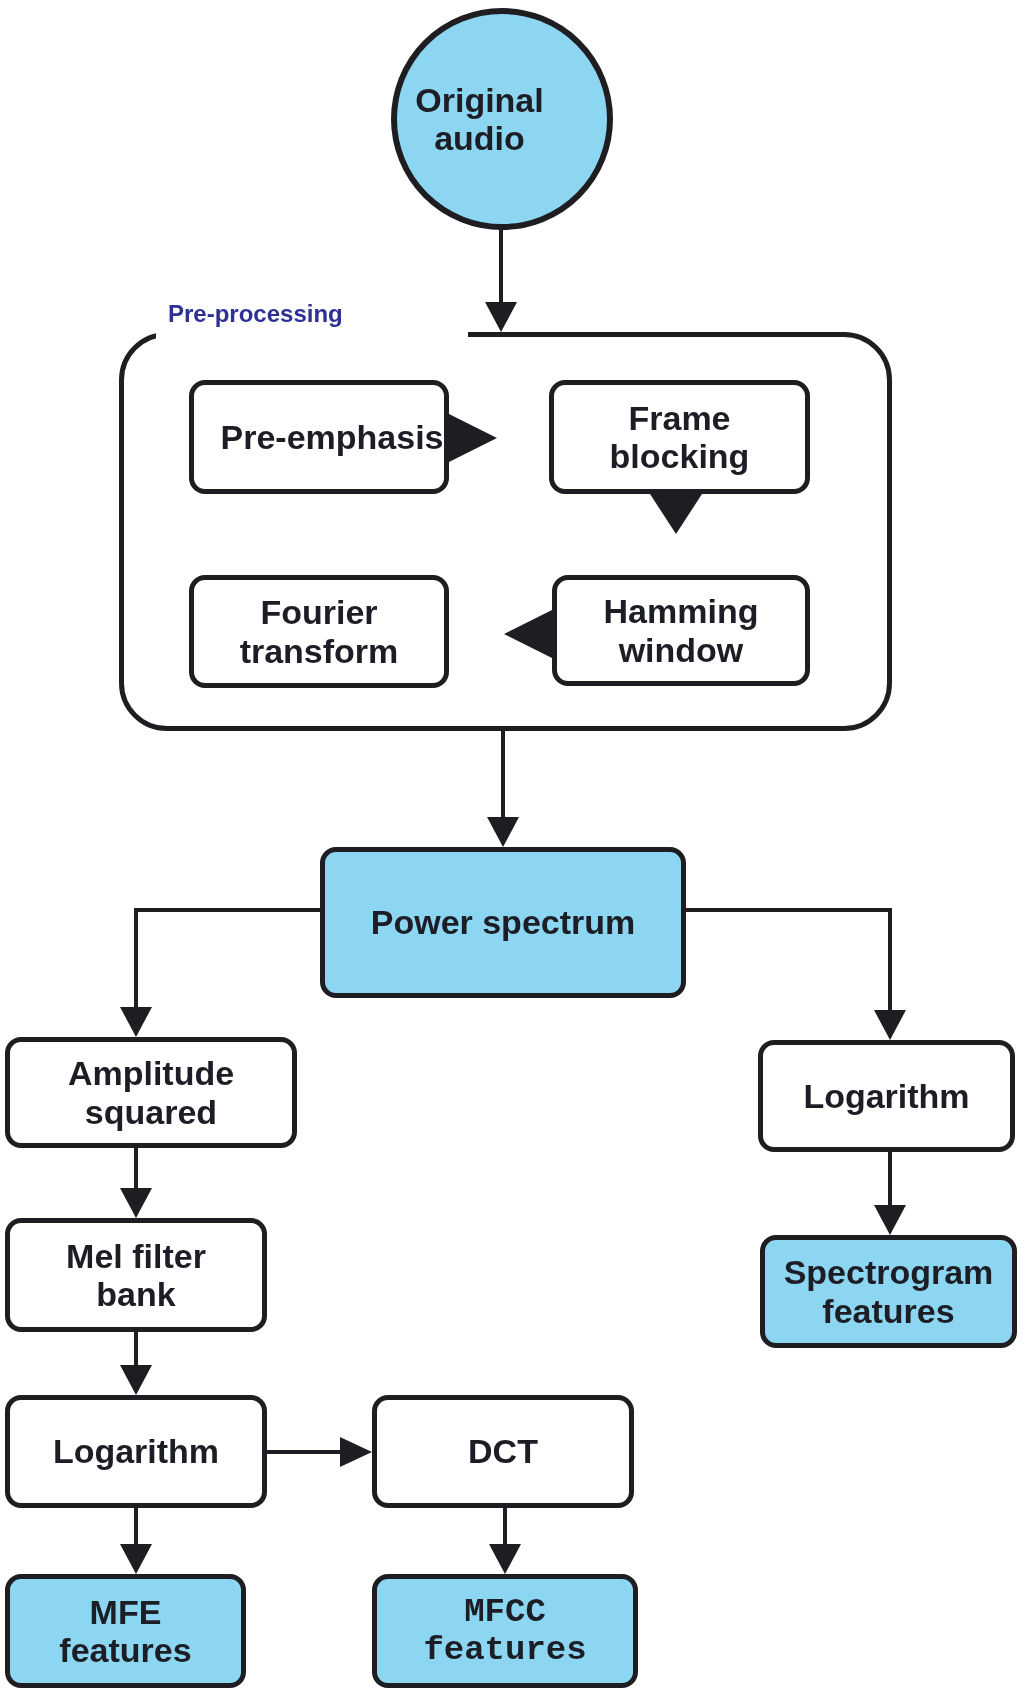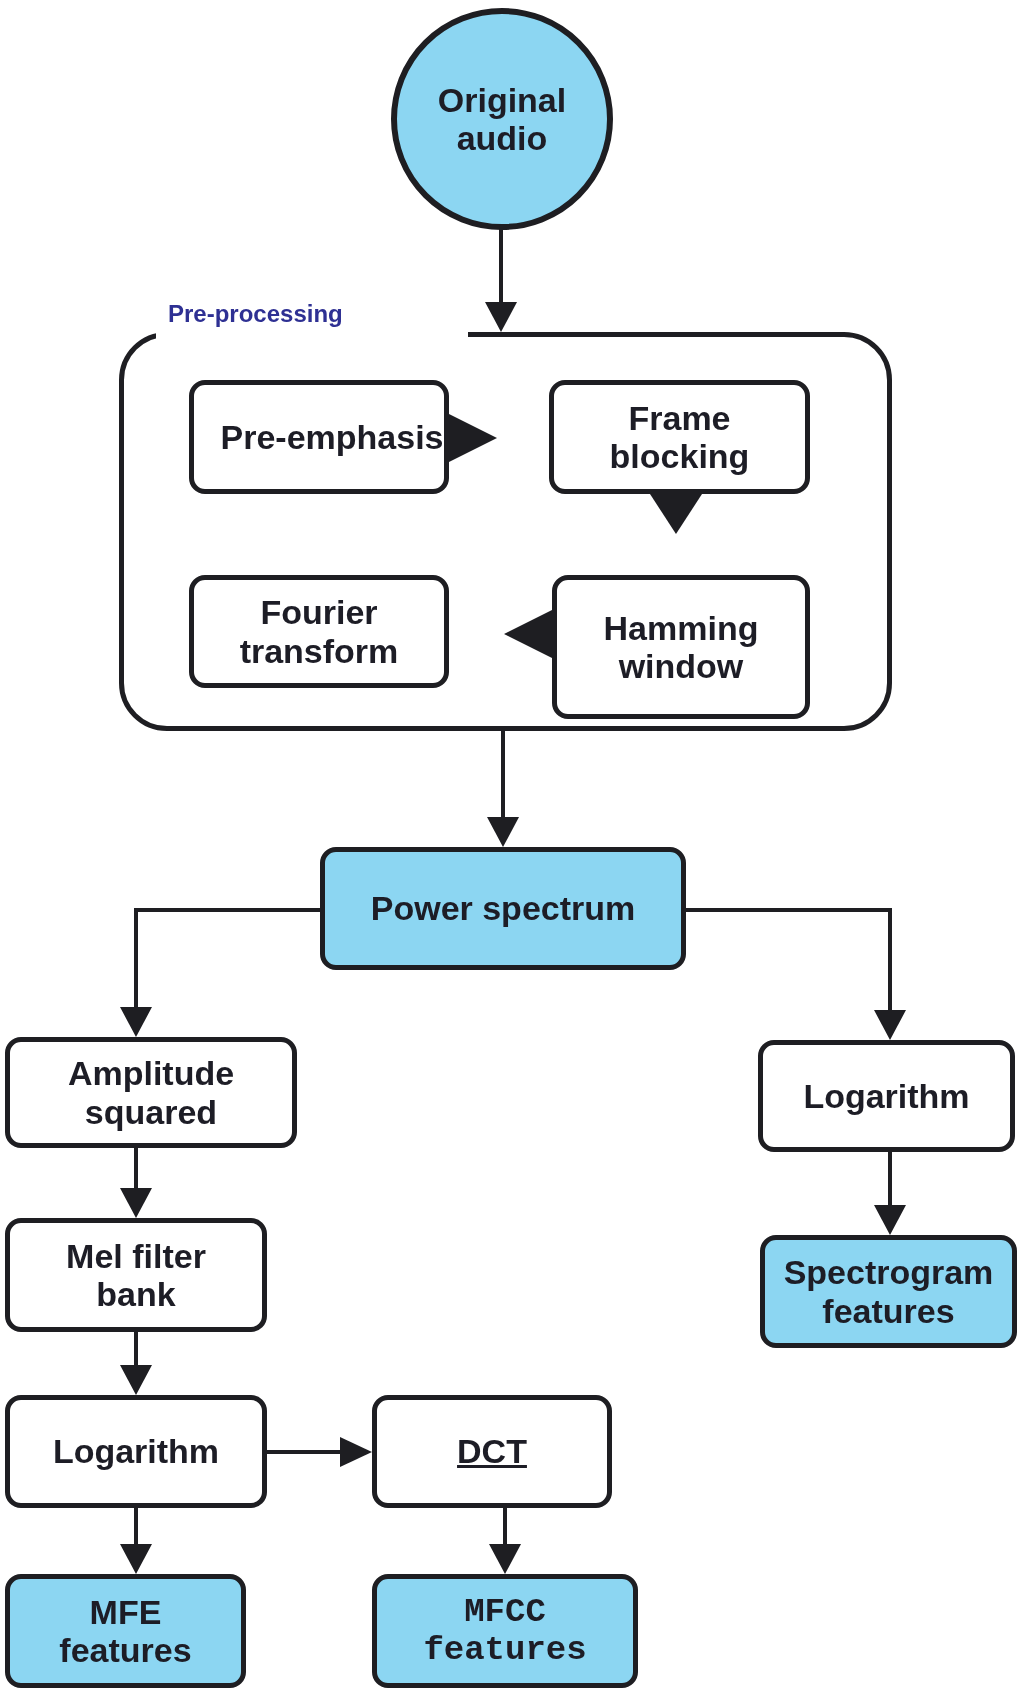--- a/index.html
+++ b/index.html
@@ -15,21 +15,21 @@
     display:flex;align-items:center;justify-content:center;text-align:center;
     font-weight:bold;font-size:34px;line-height:1.12;
   }
   .node.blue{background:#8cd6f2;}
   .node .tw{display:inline-block;} .tw-165{max-width:165px;} .tw-175{max-width:175px;font-family:Liberation Mono, monospace;}
   .tw-185{max-width:185px;} .tw-200{max-width:200px;} .tw-215{max-width:215px;}
   .tw-230{max-width:230px;} .tw-320{max-width:320px;}
   .circle{
     position:absolute;box-sizing:border-box;left:391px;top:8px;width:222px;height:222px;
     border:6px solid #1e1e22;border-radius:50%;background:#8cd6f2;
-    display:flex;align-items:center;justify-content:center;text-align:center;
+    display:flex;align-items:center;justify-content:flex-start;text-align:center;
     font-weight:bold;font-size:34px;line-height:1.12;
   }
   
   .group-box{
     position:absolute;box-sizing:border-box;left:119px;top:332px;width:773px;height:399px;
     border:5px solid #1e1e22;border-radius:48px;background:transparent;
   }
   .group-label-mask{
     position:absolute;left:156px;top:322px;width:302px;height:24px;background:#ffffff;
   }
@@ -80,28 +80,28 @@
   <div class="tri-right" style="left:449px;top:414px;"></div>
   <div class="node" style="left:549px;top:380px;width:261px;height:114px;">
     <span class="tw tw-185">Frame blocking</span>
   </div>
   <div class="tri-down" style="left:650px;top:494px;"></div>
 
   <div class="node" style="left:189px;top:575px;width:260px;height:113px;">
     <span class="tw tw-200">Fourier transform</span>
   </div>
   <div class="tri-left" style="left:504px;top:610px;"></div>
-  <div class="node" style="left:552px;top:575px;width:258px;height:144px;">
+  <div class="node" style="left:552px;top:575px;width:258px;height:111px;">
     <span class="tw tw-200">Hamming window</span>
   </div>
 
   <div class="line" style="left:501px;top:731px;width:4px;height:86px;"></div>
   <div class="ah-down" style="left:487px;top:817px;"></div>
 
-  <div class="node blue" style="left:320px;top:847px;width:366px;height:123px;text-align:center;">
+  <div class="node blue" style="left:320px;top:847px;width:366px;height:151px;text-align:center;">
     <span class="tw tw-320">Power spectrum</span>
   </div>
 
   <div class="line" style="left:134px;top:908px;width:188px;height:4px;"></div>
   <div class="line" style="left:134px;top:908px;width:4px;height:99px;"></div>
   <div class="ah-down" style="left:120px;top:1007px;"></div>
 
   <div class="line" style="left:684px;top:908px;width:208px;height:4px;"></div>
   <div class="line" style="left:888px;top:908px;width:4px;height:102px;"></div>
   <div class="ah-down" style="left:874px;top:1010px;"></div>
@@ -124,21 +124,21 @@
   <div class="line" style="left:134px;top:1508px;width:4px;height:36px;"></div>
   <div class="ah-down" style="left:120px;top:1544px;"></div>
 
   <div class="node blue" style="left:5px;top:1574px;width:241px;height:114px;">
     <span class="tw tw-165">MFE features</span>
   </div>
 
   <div class="line" style="left:267px;top:1450px;width:73px;height:4px;"></div>
   <div class="ah-right" style="left:340px;top:1437px;"></div>
 
-  <div class="node" style="left:372px;top:1395px;width:240px;height:113px;text-decoration:underline;">
+  <div class="node" style="left:372px;top:1395px;width:262px;height:113px;">
     <span class="tw tw-215">DCT</span>
   </div>
   <div class="line" style="left:503px;top:1508px;width:4px;height:36px;"></div>
   <div class="ah-down" style="left:489px;top:1544px;"></div>
 
   <div class="node blue" style="left:372px;top:1574px;width:266px;height:114px;">
     <span class="tw tw-175">MFCC features</span>
   </div>
 
   <div class="node" style="left:758px;top:1040px;width:257px;height:112px;">

